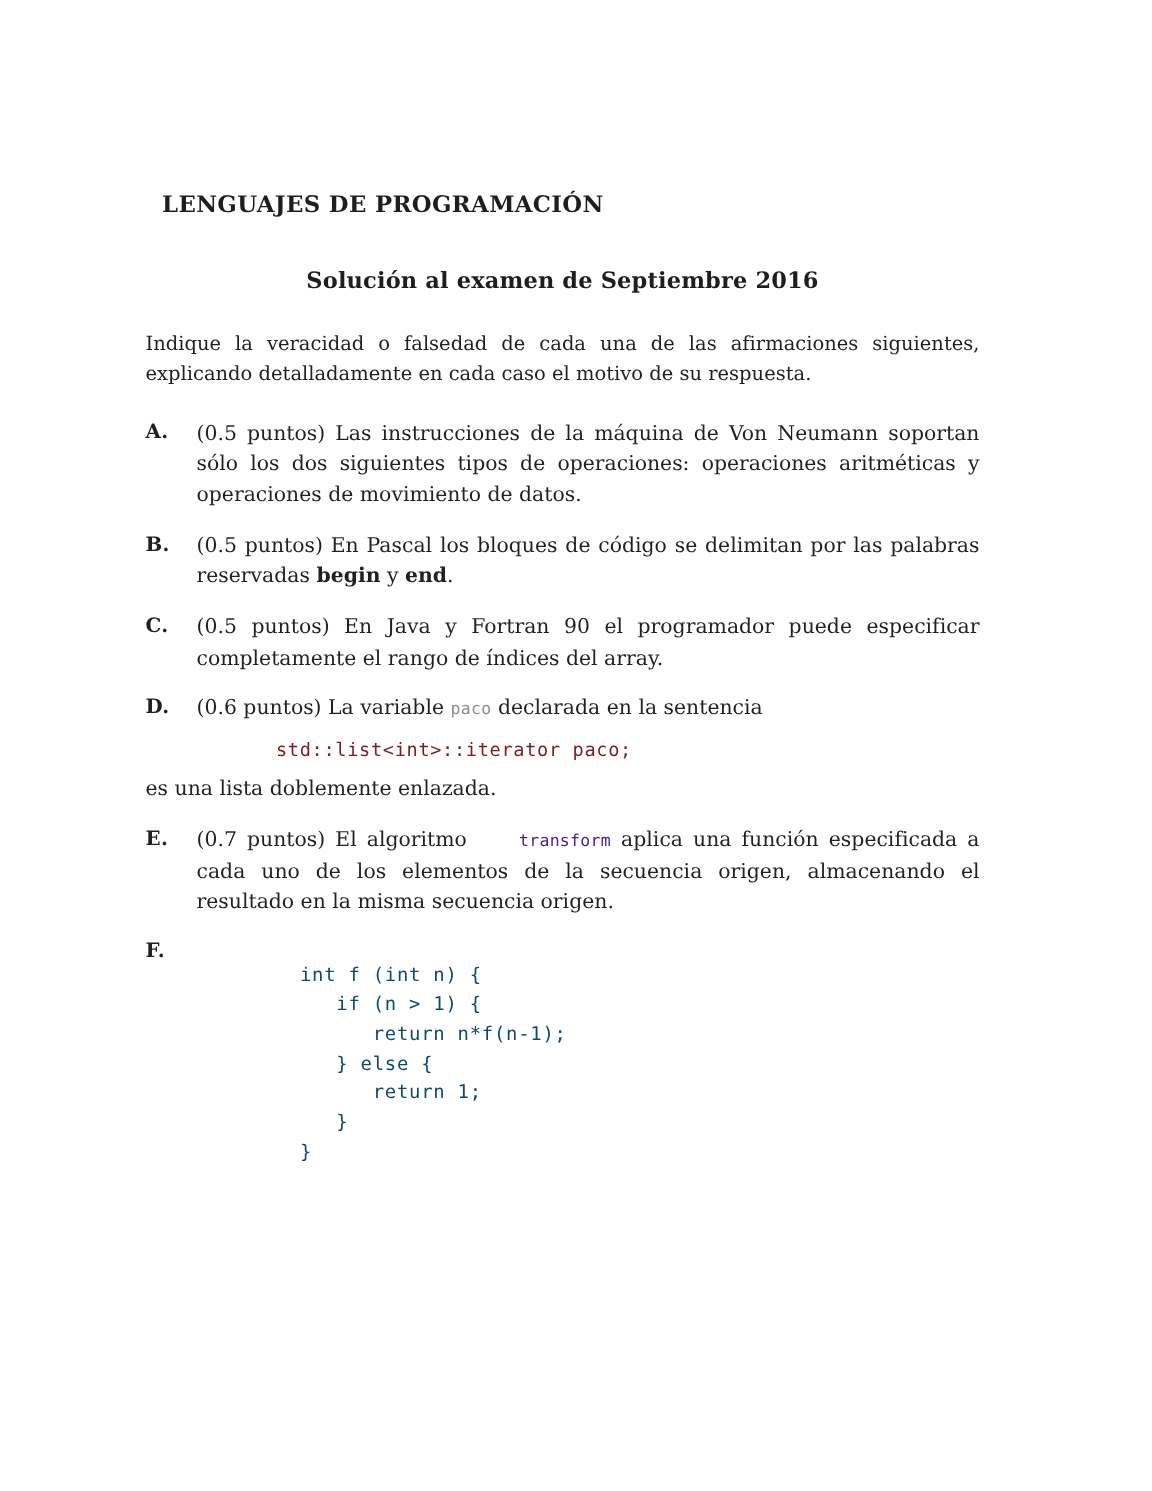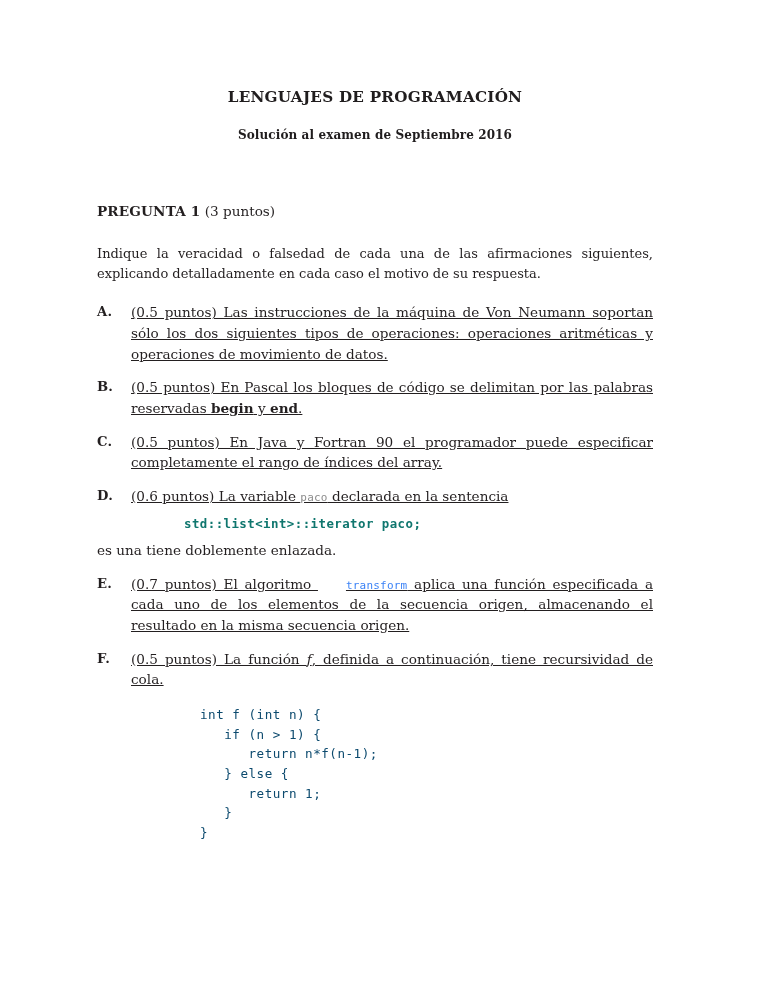--- a/index.html
+++ b/index.html
@@ -28,33 +28,32 @@
   }
   .frame {
     position: absolute;
     left: 97px;
     top: 0;
     width: 556px;
   }
 
   
   .doc-title {
-    text-align: center;
     font-weight: bold;
     font-size: 15.2px;
     letter-spacing: 0.25px;
     line-height: 1.2;
-    margin: 0;
-    padding-top: 88px;
+    margin: 11px;
+    padding-top: 116px;
     color: #201d1e;
   }
   .doc-subtitle {
     text-align: center;
     font-weight: bold;
-    font-size: 12px;
+    font-size: 15px;
     letter-spacing: 0.1px;
     line-height: 1.2;
     margin: 0;
     padding-top: 22px;
     color: #201d1e;
   }
 
   
   .question-head {
     margin: 0;
@@ -97,21 +96,21 @@
   }
   .item:last-child { margin-bottom: 0; }
   .item-letter {
     position: absolute;
     left: 0;
     top: 0;
     font-weight: bold;
     font-size: 13.2px;
     letter-spacing: 0.2px;
   }
-  .item-body { display: block; text-decoration: underline; }
+  .item-body { display: block; }
 
   b.kw { font-weight: bold; }
   i.fn { font-style: italic; }
 
   
   code, .code-block {
     font-family: "DejaVu Sans Mono", "Liberation Mono", monospace;
     color: #8d8d8d;
   }
   code.inline {
@@ -154,21 +153,20 @@
 </head>
 <body style="background: rgb(255, 255, 255); color: rgb(35, 31, 32);">
 
 <div class="page">
   <div class="frame">
 
     <h1 class="doc-title">LENGUAJES DE PROGRAMACIÓN</h1>
 
     <h2 class="doc-subtitle">Solución al examen de Septiembre 2016</h2>
 
-    <p class="question-head"><span class="q-label">PREGUNTA 1</span><span class="q-points"> (3 puntos)</span></p>
 
     <p class="intro">Indique la veracidad o falsedad de cada una de las afirmaciones siguientes, explicando detalladamente en cada caso el motivo de su respuesta.</p>
 
     <ol class="items">
 
       <li class="item">
         <span class="item-letter">A.</span>
         <span class="item-body">(0.5 puntos) Las instrucciones de la máquina de Von Neumann soportan sólo los dos siguientes tipos de operaciones: operaciones aritméticas y operaciones de movimiento de datos.</span>
       </li>
 
@@ -178,32 +176,31 @@
       </li>
 
       <li class="item">
         <span class="item-letter">C.</span>
         <span class="item-body">(0.5 puntos) En Java y Fortran 90 el programador puede especificar completamente el rango de índices del array.</span>
       </li>
 
       <li class="item">
         <span class="item-letter">D.</span>
         <span class="item-body"><span>(0.6 puntos) La variable </span><code class="inline" style="color: rgb(141, 141, 141);">paco</code><span> declarada en la sentencia</span></span>
-        <div class="code-line" style="color: #0f766e; font-weight: bold;">std::list&lt;int&gt;::iterator paco;</div>
-        <span class="item-trailing">es una tiene doblemente enlazada.</span>
+        <div class="code-line" style="color: #7f1d1d;">std::list&lt;int&gt;::iterator paco;</div>
+        <span class="item-trailing">es una lista doblemente enlazada.</span>
       </li>
 
       <li class="item">
         <span class="item-letter">E.</span>
-        <span class="item-body"><span>(0.7 puntos) El algoritmo </span><code class="inline" style="color: #3b82f6; margin-left: 28px;">transform</code><span> aplica una función especificada a cada uno de los elementos de la secuencia origen, almacenando el resultado en la misma secuencia origen.</span></span>
+        <span class="item-body"><span>(0.7 puntos) El algoritmo </span><code class="inline" style="color: #4c1d95; margin-left: 28px;">transform</code><span> aplica una función especificada a cada uno de los elementos de la secuencia origen, almacenando el resultado en la misma secuencia origen.</span></span>
       </li>
 
       <li class="item">
         <span class="item-letter">F.</span>
-        <span class="item-body"><span>(0.5 puntos) La función </span><i class="fn">f</i><span>, definida a continuación, tiene recursividad de cola.</span></span>
         <pre class="code-block" style="color: #0c4a6e;">int f (int n) {
    if (n &gt; 1) {
       return n*f(n-1);
    } else {
       return 1;
    }
 }</pre>
       </li>
 
     </ol>

